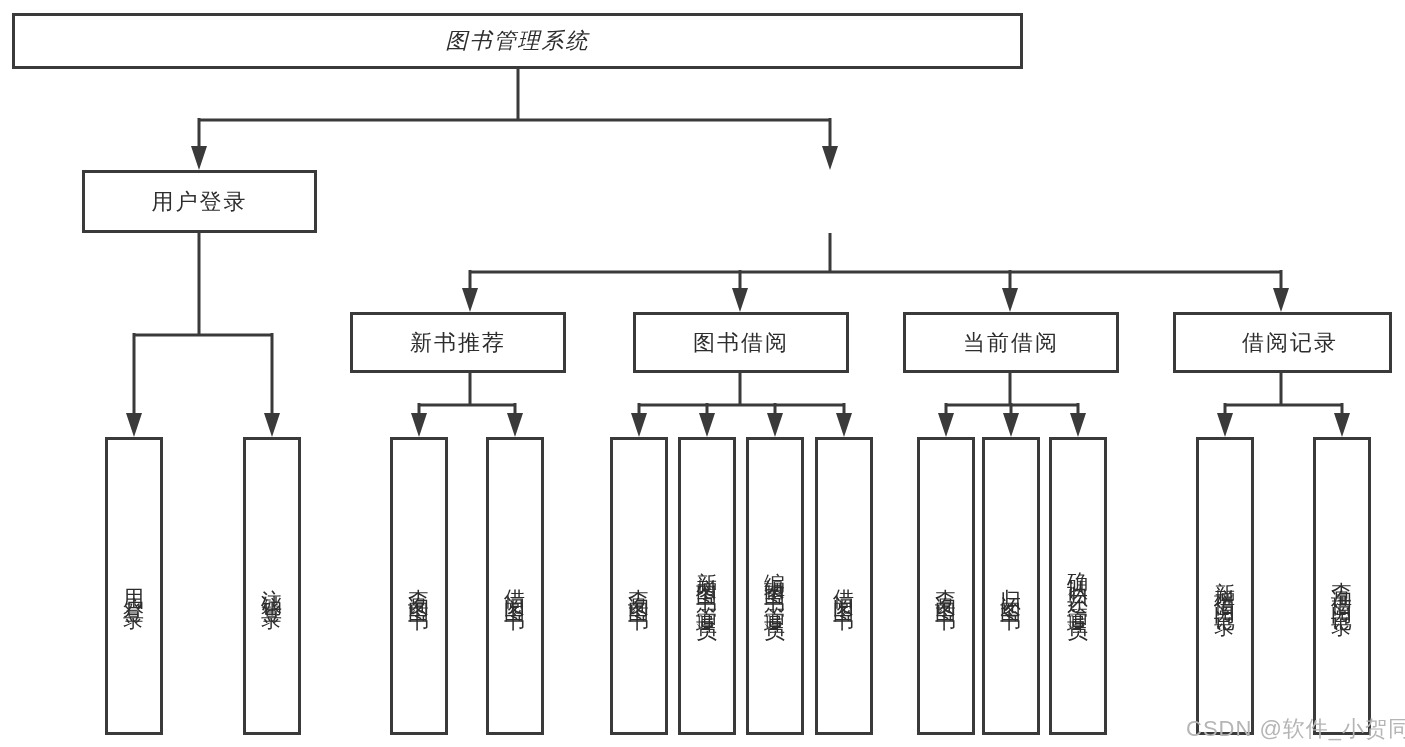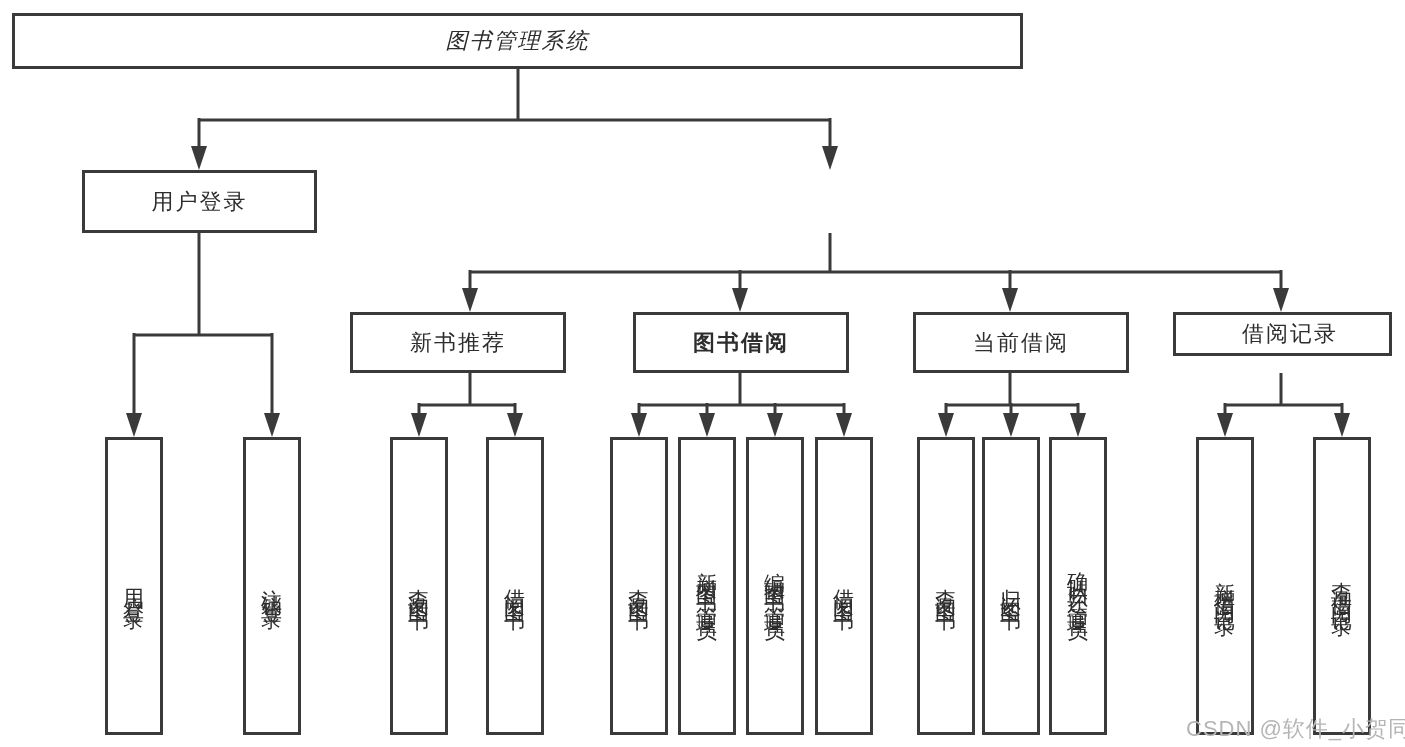--- a/index.html
+++ b/index.html
@@ -99,23 +99,23 @@
       <polygon points="1217,413 1233,413 1225,437"></polygon>
       <polygon points="1334,413 1350,413 1342,437"></polygon>
     </g>
   </svg>
 
   <div class="box" style="left:12px;top:13px;width:1011px;height:56px;font-style:italic;">图书管理系统</div>
 
   <div class="box" style="left:82px;top:170px;width:235px;height:63px;">用户登录</div>
 
   <div class="box" style="left:350px;top:312px;width:216px;height:61px;">新书推荐</div>
-  <div class="box" style="left:633px;top:312px;width:216px;height:61px;font-weight:bold;">图书借阅</div>
-  <div class="box" style="left:903px;top:312px;width:216px;height:61px;margin-left:10px;">当前借阅</div>
-  <div class="box" style="left:1173px;top:312px;width:219px;height:44px;padding-left:15px;">借阅记录</div>
+  <div class="box" style="left:633px;top:312px;width:216px;height:61px;">图书借阅</div>
+  <div class="box" style="left:903px;top:312px;width:216px;height:61px;">当前借阅</div>
+  <div class="box" style="left:1173px;top:312px;width:219px;height:61px;padding-left:15px;">借阅记录</div>
 
   <div class="box leaf" style="left:105px;top:437px;width:58px;height:298px;">用户登录</div>
   <div class="box leaf" style="left:243px;top:437px;width:58px;height:298px;">注销登录</div>
 
   <div class="box leaf" style="left:390px;top:437px;width:58px;height:298px;">查询图书</div>
   <div class="box leaf" style="left:486px;top:437px;width:58px;height:298px;">借阅图书</div>
 
   <div class="box leaf" style="left:610px;top:437px;width:58px;height:298px;">查询图书</div>
   <div class="box leaf" style="left:678px;top:437px;width:58px;height:298px;">新增图书（管理员）</div>
   <div class="box leaf" style="left:746px;top:437px;width:58px;height:298px;">编辑图书（管理员）</div>

